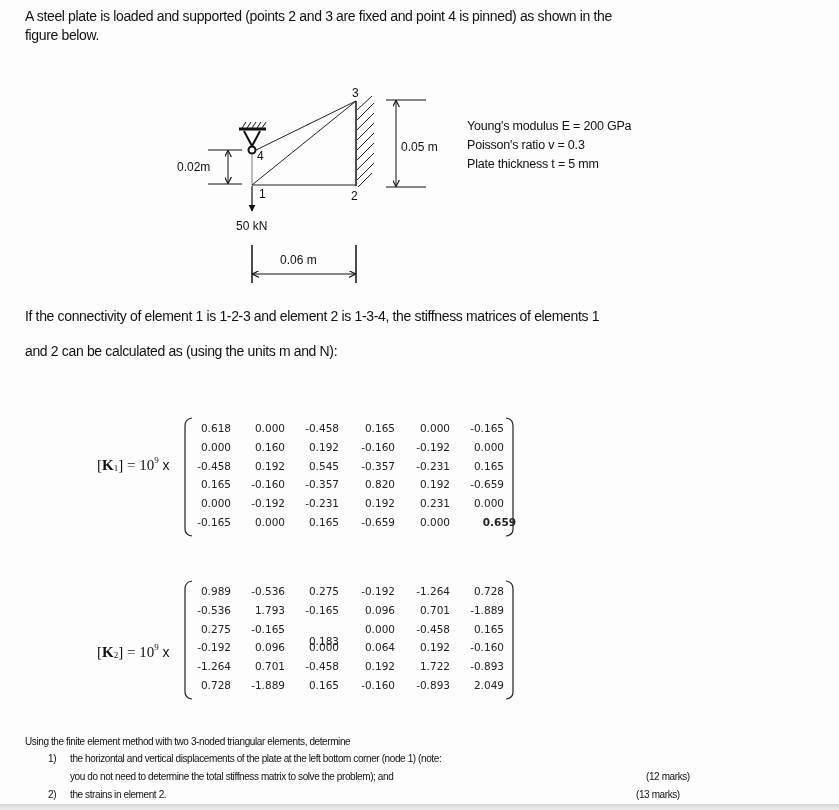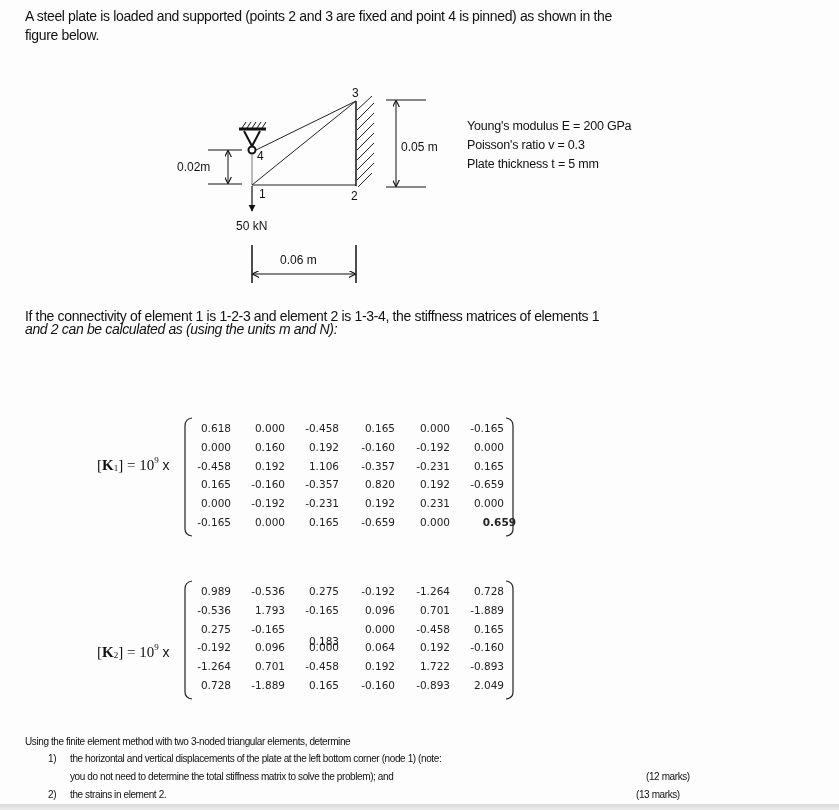--- a/index.html
+++ b/index.html
@@ -7,21 +7,21 @@
       width: 839px; height: 810px; position: relative; overflow: hidden;
       background: #fdfdfd; color: #111;
       font-family: "Liberation Sans", sans-serif;
     }
     .abs { position: absolute; }
     .txt { font-size: 14px; line-height: 20px; letter-spacing: -0.35px; white-space: nowrap; }
     .para { left: 25px; }
     #intro1 { top: 6px; }
     #intro2 { top: 25px; }
     #conn1 { top: 306px; text-align: center; }
-    #conn2 { top: 319px; font-style: italic; }
+    #conn2 { top: 341px; }
 
     svg#diagram { position: absolute; left: 0; top: 0; }
     .dtxt { font-family: "Liberation Sans", sans-serif; font-size: 12px; fill: #111; }
 
     .props { left: 467px; top: 117px; font-size: 12.5px; line-height: 19px; letter-spacing: -0.2px; }
     .props div { white-space: nowrap; }
 
     .klabel {
       position: absolute; font-family: "Liberation Serif", serif; font-size: 15px; white-space: nowrap;
     }
@@ -145,21 +145,21 @@
       <div class="mcell" style="left: -1px;">0.000</div>
       <div class="mcell" style="left: 53px;">0.160</div>
       <div class="mcell" style="left: 107px;">0.192</div>
       <div class="mcell" style="left: 163px;">-0.160</div>
       <div class="mcell" style="left: 218px;">-0.192</div>
       <div class="mcell" style="left: 272px;">0.000</div>
     </div>
     <div class="mrow" style="top: 40.6px;">
       <div class="mcell" style="left: -1px;">-0.458</div>
       <div class="mcell" style="left: 53px;">0.192</div>
-      <div class="mcell" style="left: 107px;">1.106</div>
+      <div class="mcell" style="left: 107px;">0.545</div>
       <div class="mcell" style="left: 163px;">-0.357</div>
       <div class="mcell" style="left: 218px;">-0.231</div>
       <div class="mcell" style="left: 272px;">0.165</div>
     </div>
     <div class="mrow" style="top: 59.4px;">
       <div class="mcell" style="left: -1px;">0.165</div>
       <div class="mcell" style="left: 53px;">-0.160</div>
       <div class="mcell" style="left: 107px;">-0.357</div>
       <div class="mcell" style="left: 163px;">0.820</div>
       <div class="mcell" style="left: 218px;">0.192</div>

